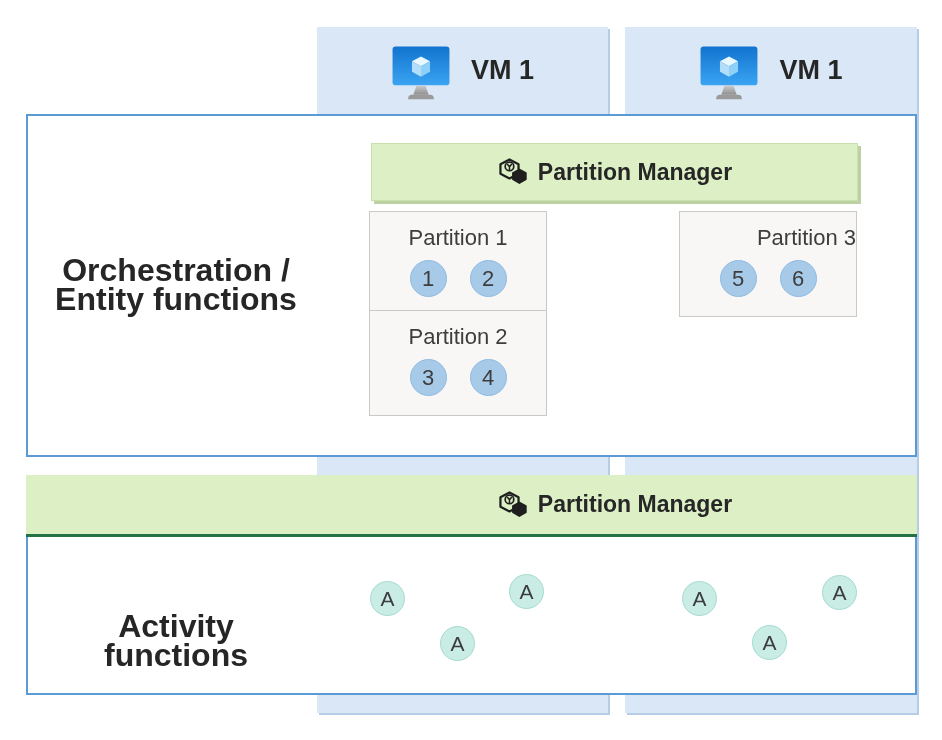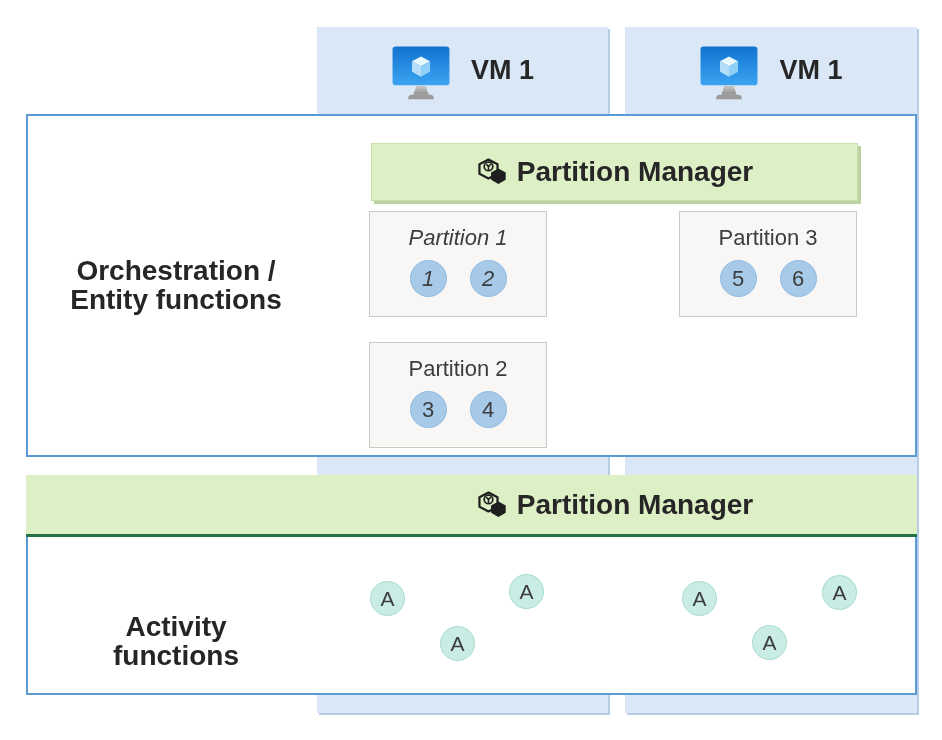--- a/index.html
+++ b/index.html
@@ -28,21 +28,21 @@
   }
   .activity-white {
     position:absolute; left:26px; top:537px; width:891px; height:158px;
     background:#ffffff; border:2px solid #5b9bd5; border-top:none;
     box-sizing:border-box; z-index:1;
   }
 
   
   .side-label {
     position:absolute; z-index:3; width:270px; text-align:center;
-    font-weight:bold; font-size:28px; line-height:29px; color:#262626;
+    font-weight:bold; font-size:32px; line-height:29px; color:#262626;
     white-space:pre-line;
   }
   .orch-label { left:41px; top:256px; }
   .act-label  { left:41px; top:612px; }
 
   
   .pm-bar-top {
     position:absolute; left:371px; top:143px; width:487px; height:58px;
     background:#dcefc5; border:1px solid #c9e0ad; box-shadow:3px 3px 0 #bdd2a3;
     box-sizing:border-box; z-index:3;
@@ -50,32 +50,32 @@
   }
   .activity-green {
     position:absolute; left:26px; top:475px; width:891px; height:62px;
     background:#dcefc5; border-bottom:3px solid #217346;
     box-sizing:border-box; z-index:2;
   }
   .pm-bottom-inner {
     position:absolute; left:345px; top:0; width:487px; height:100%;
     display:flex; align-items:center; justify-content:center; gap:10px;
   }
-  .pm-text { font-size:28px; font-weight:bold; color:#262626; }
+  .pm-text { font-size:23px; font-weight:bold; color:#262626; }
   .pm-icon svg { width:31px; height:30px; display:block; }
 
   
   .partition-box {
     position:absolute; width:178px; height:106px; z-index:3;
     background:#f8f7f5; border:1px solid #cbc9c6; box-sizing:border-box;
     text-align:center;
   }
-  .p1 { left:369px; top:211px;font-style:italic; }
-  .p2 { left:369px; top:342px; }
-  .p3 { left:679px; top:211px; }
+  .p1 { left:369px; top:211px; }
+  .p2 { left:369px; top:310px; }
+  .p3 { left:679px; top:211px;text-align:right; }
   .partition-title { margin-top:13px; font-size:22px; line-height:25px; color:#3d3d3d; }
   .circle-row { margin-top:10px; display:flex; justify-content:center; gap:23px; }
   .pcircle {
     width:37px; height:37px; border-radius:50%; box-sizing:border-box;
     background:#a7cae9; border:1px solid #8fbbe3; color:#3d3d3d; font-size:22px;
     display:flex; align-items:center; justify-content:center;
   }
 
   
   .acircle {

